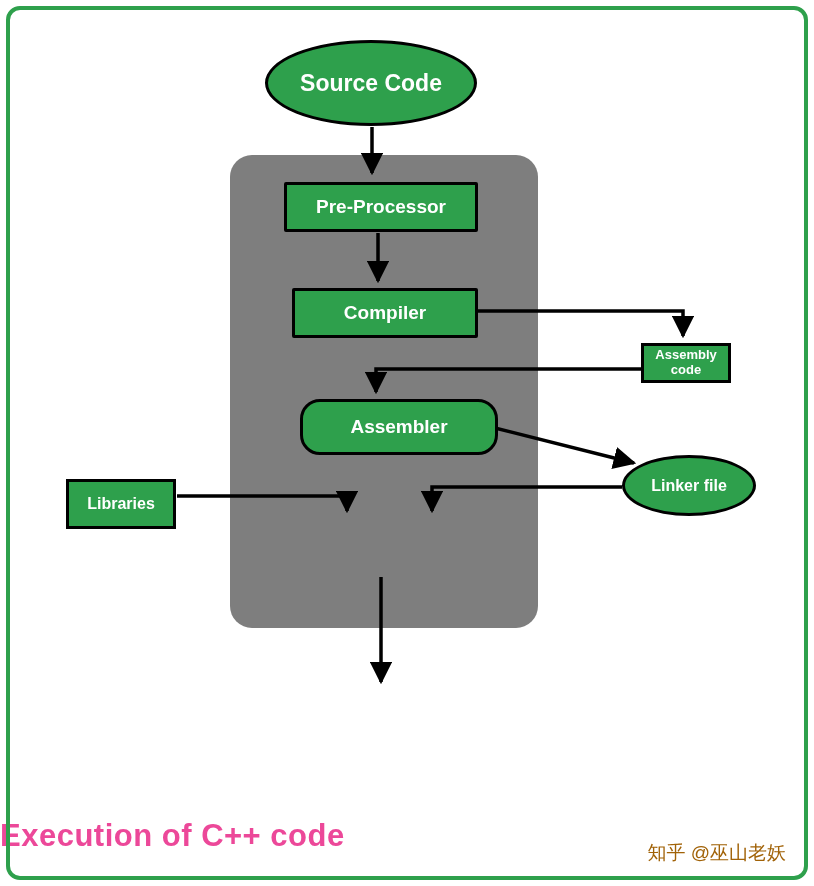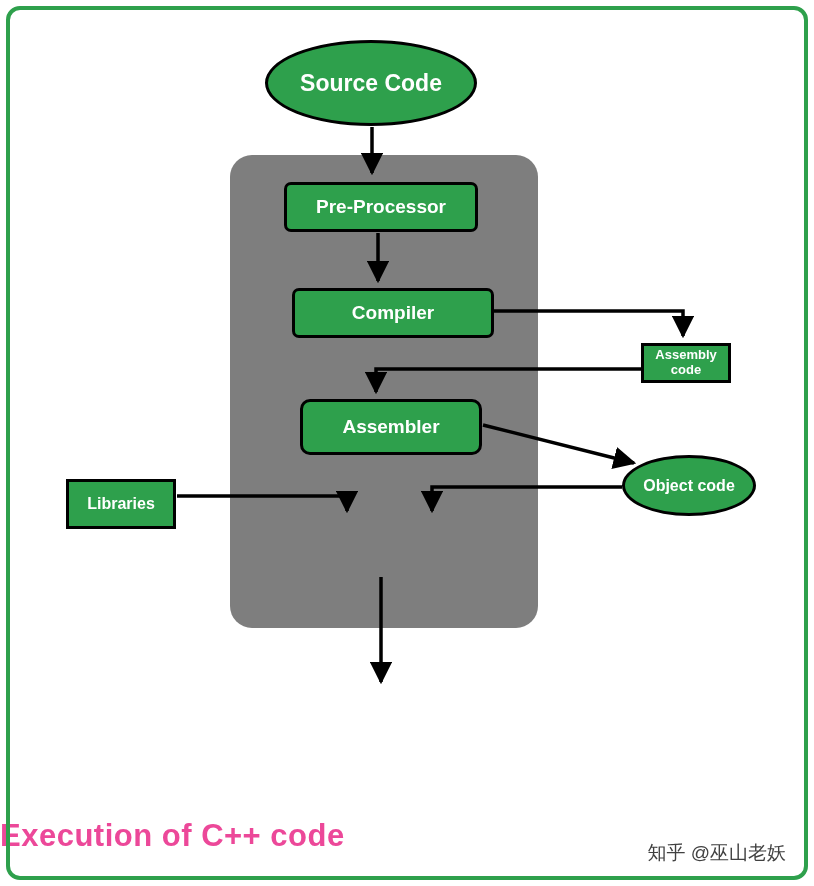--- a/index.html
+++ b/index.html
@@ -40,47 +40,47 @@
     align-items: center;
     justify-content: center;
     text-align: center;
     background: #2ea04c;
     border: 3px solid #000000;
     color: #ffffff;
     font-weight: bold;
     box-sizing: border-box;
   }
   .ellipse { border-radius: 50%; }
-  .rounded  { border-radius: 7px; }
+  .rounded  { border-radius: 2px; }
   .rect     { border-radius: 0; }
 
   .n-source      { left: 265px; top: 40px;  width: 212px; height: 86px; font-size: 23px; }
   .n-preproc     { left: 284px; top: 182px; width: 194px; height: 50px; font-size: 19px; }
-  .n-compiler    { left: 292px; top: 288px; width: 202px; height: 50px; font-size: 19px; justify-content: center; }
+  .n-compiler    { left: 292px; top: 288px; width: 186px; height: 50px; font-size: 19px; justify-content: center; }
   .n-asmcode     { left: 641px; top: 343px; width: 90px;  height: 37px; font-size: 13px; line-height: 1.15; padding: 17px; }
-  .n-assembler   { left: 300px; top: 399px; width: 182px; height: 56px; font-size: 19px; border-radius: 10px; }
+  .n-assembler   { left: 300px; top: 399px; width: 198px; height: 56px; font-size: 19px; border-radius: 20px; }
   .n-libraries   { left: 66px;  top: 479px; width: 110px; height: 50px; font-size: 16px; }
   .n-objectfile  { left: 622px; top: 455px; width: 134px; height: 61px; font-size: 16px; }
   .n-linker      { left: 302px; top: 519px; width: 183px; height: 57px; font-size: 19px; border-radius: 18px; }
   .n-executable  { left: 285px; top: 690px; width: 214px; height: 70px; font-size: 19px; }
 
   .diagram-title {
     position: absolute;
     left: 0; top: 818px;
     width: 780px;
     text-align: left;
     color: #ec4899;
     font-size: 31px;
     font-weight: bold;
     letter-spacing: 0.5px;
   }
   .watermark {
     position: absolute;
     right: 28px; top: 840px;
-    color: #404040;
+    color: #a16207;
     font-size: 19px;
     font-weight: normal;
   }
 </style>
 </head>
 <body>
 
 <div class="canvas">
 
   <div class="stage-container"></div>
@@ -121,21 +121,21 @@
 
   <div class="node n-assembler">
     <span>Assembler</span>
   </div>
 
   <div class="node rect n-libraries">
     <span>Libraries</span>
   </div>
 
   <div class="node ellipse n-objectfile">
-    <span>Object code</span>
+    <span>Linker file</span>
   </div>
 
 
 
   <div class="diagram-title">Execution of C++ code</div>
 
   <div class="watermark">知乎 @巫山老妖</div>
 
   <div class="outer-border"></div>
 </div>

